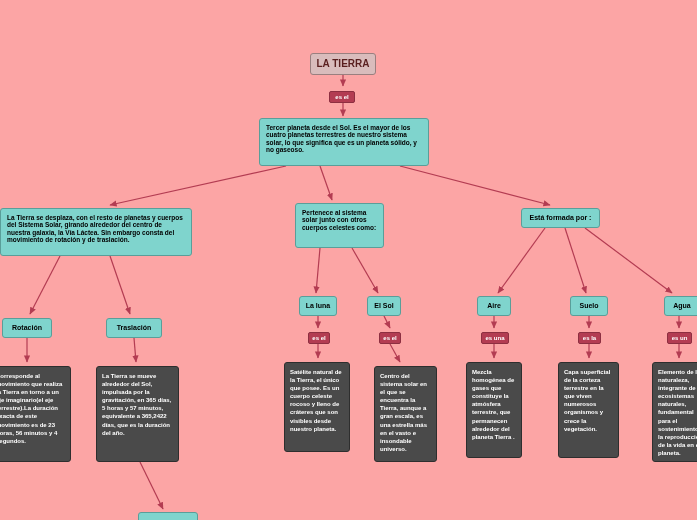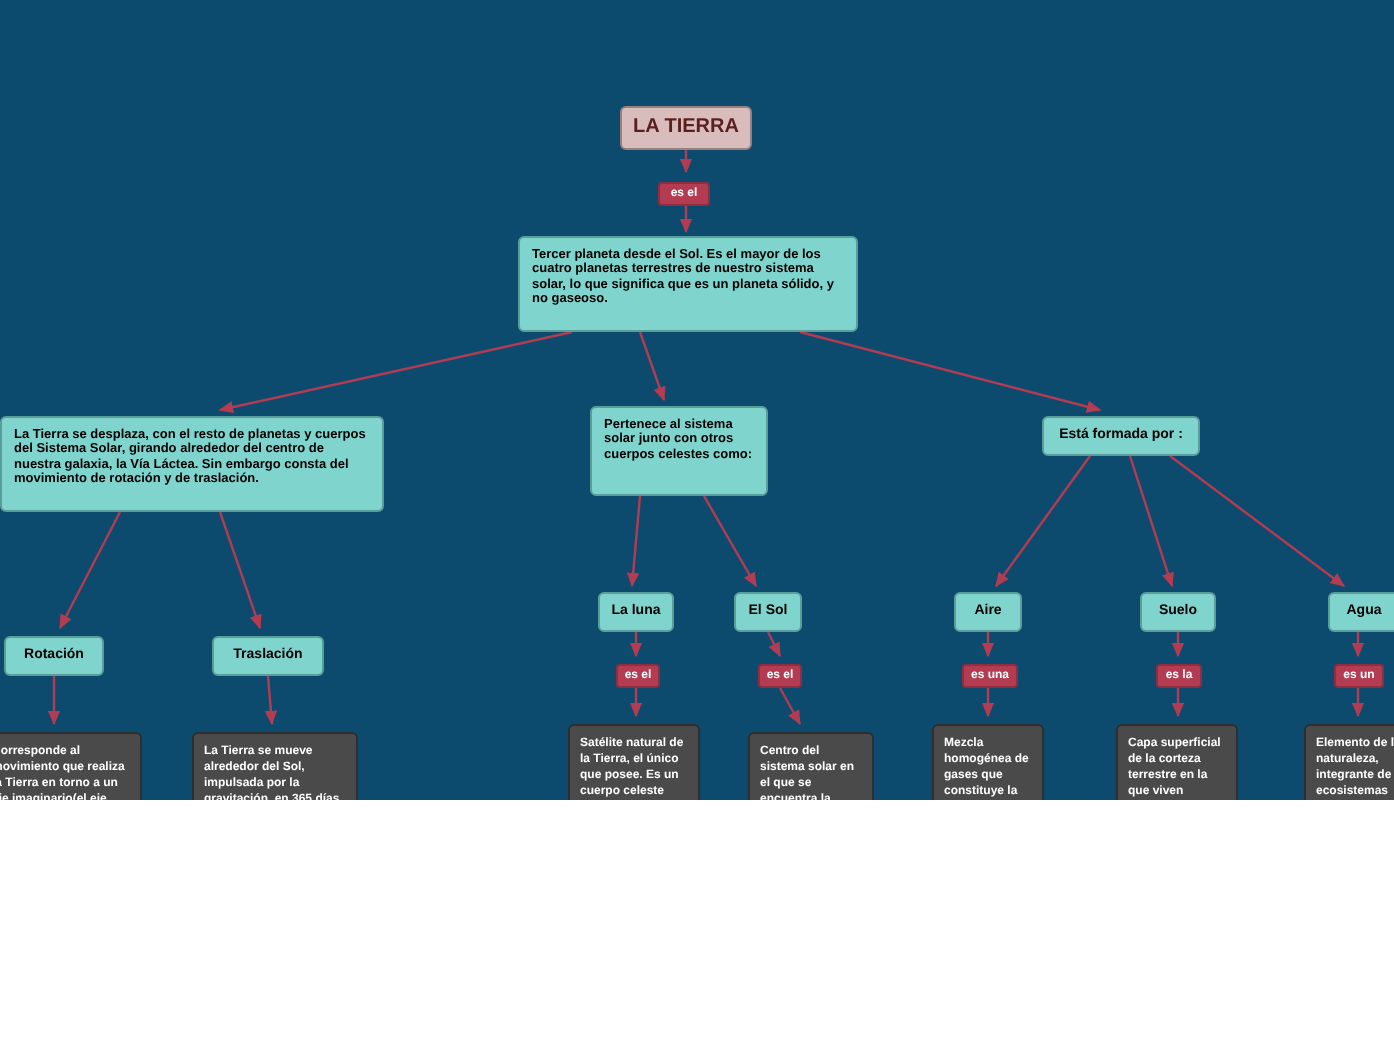--- a/index.html
+++ b/index.html
@@ -6,23 +6,23 @@
     margin: 0;
     padding: 0;
     background: #ffffff;
   }
   body {
     font-family: "Liberation Sans", sans-serif;
   }
   #canvas {
     position: relative;
     width: 697px;
-    height: 400px;
+    height: 520px;
     overflow: hidden;
-    background: #0c4a6e;
+    background: #fca5a5;
   }
   svg.links {
     position: absolute;
     left: 0;
     top: 0;
     width: 697px;
     height: 520px;
     pointer-events: none;
   }
   .node {

